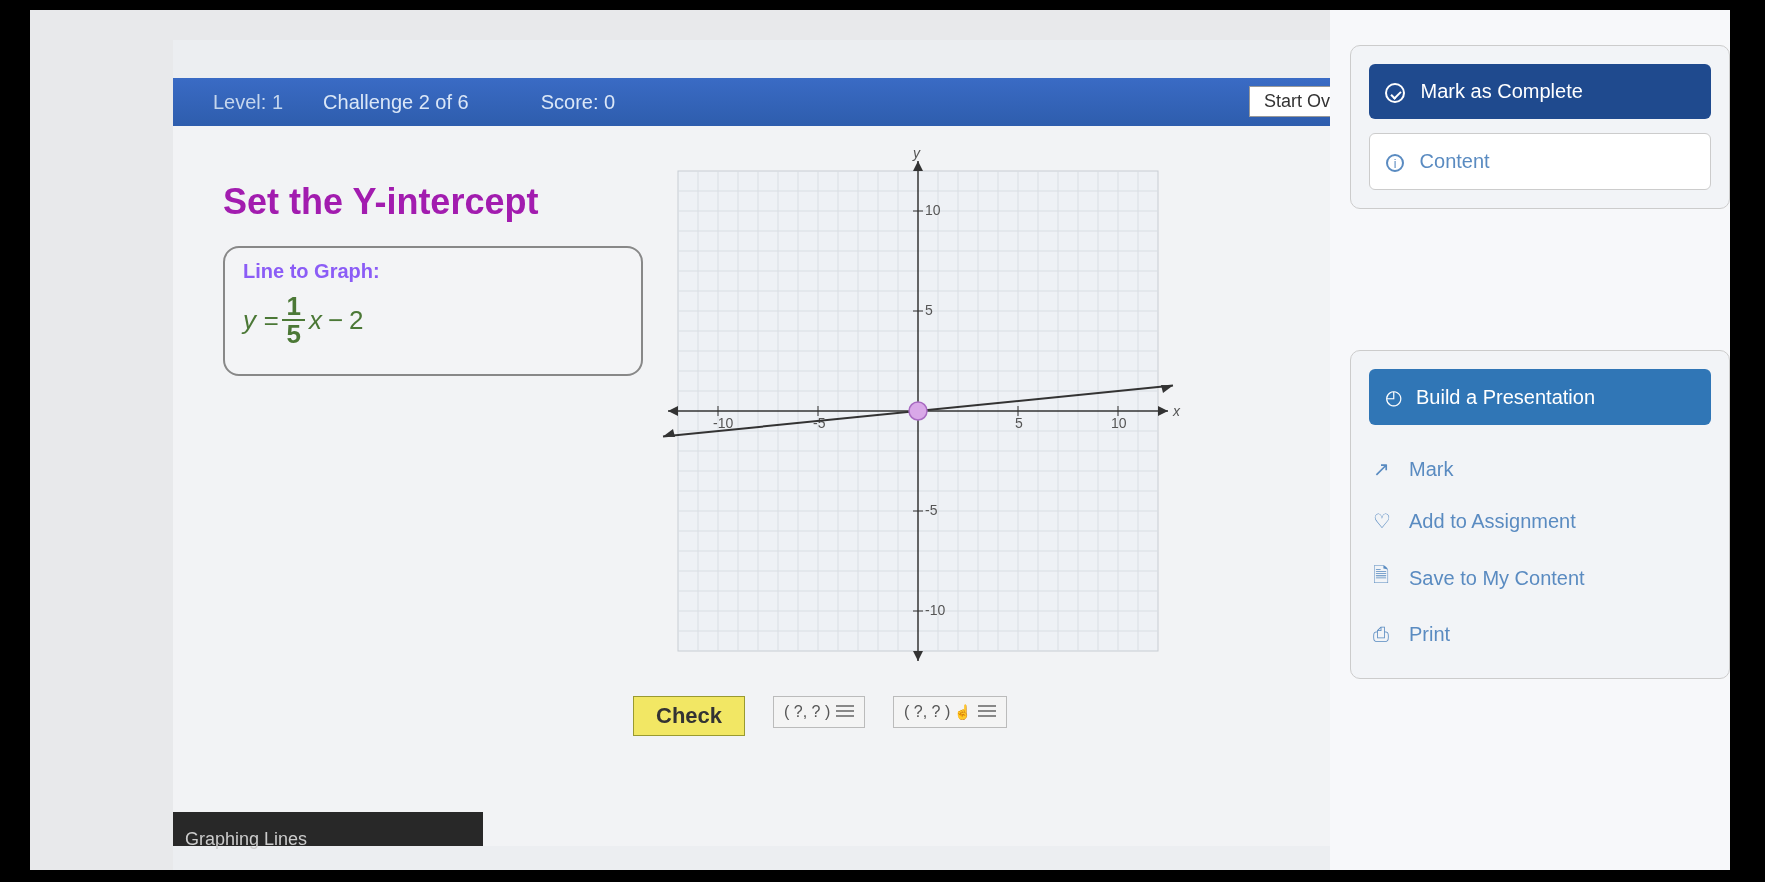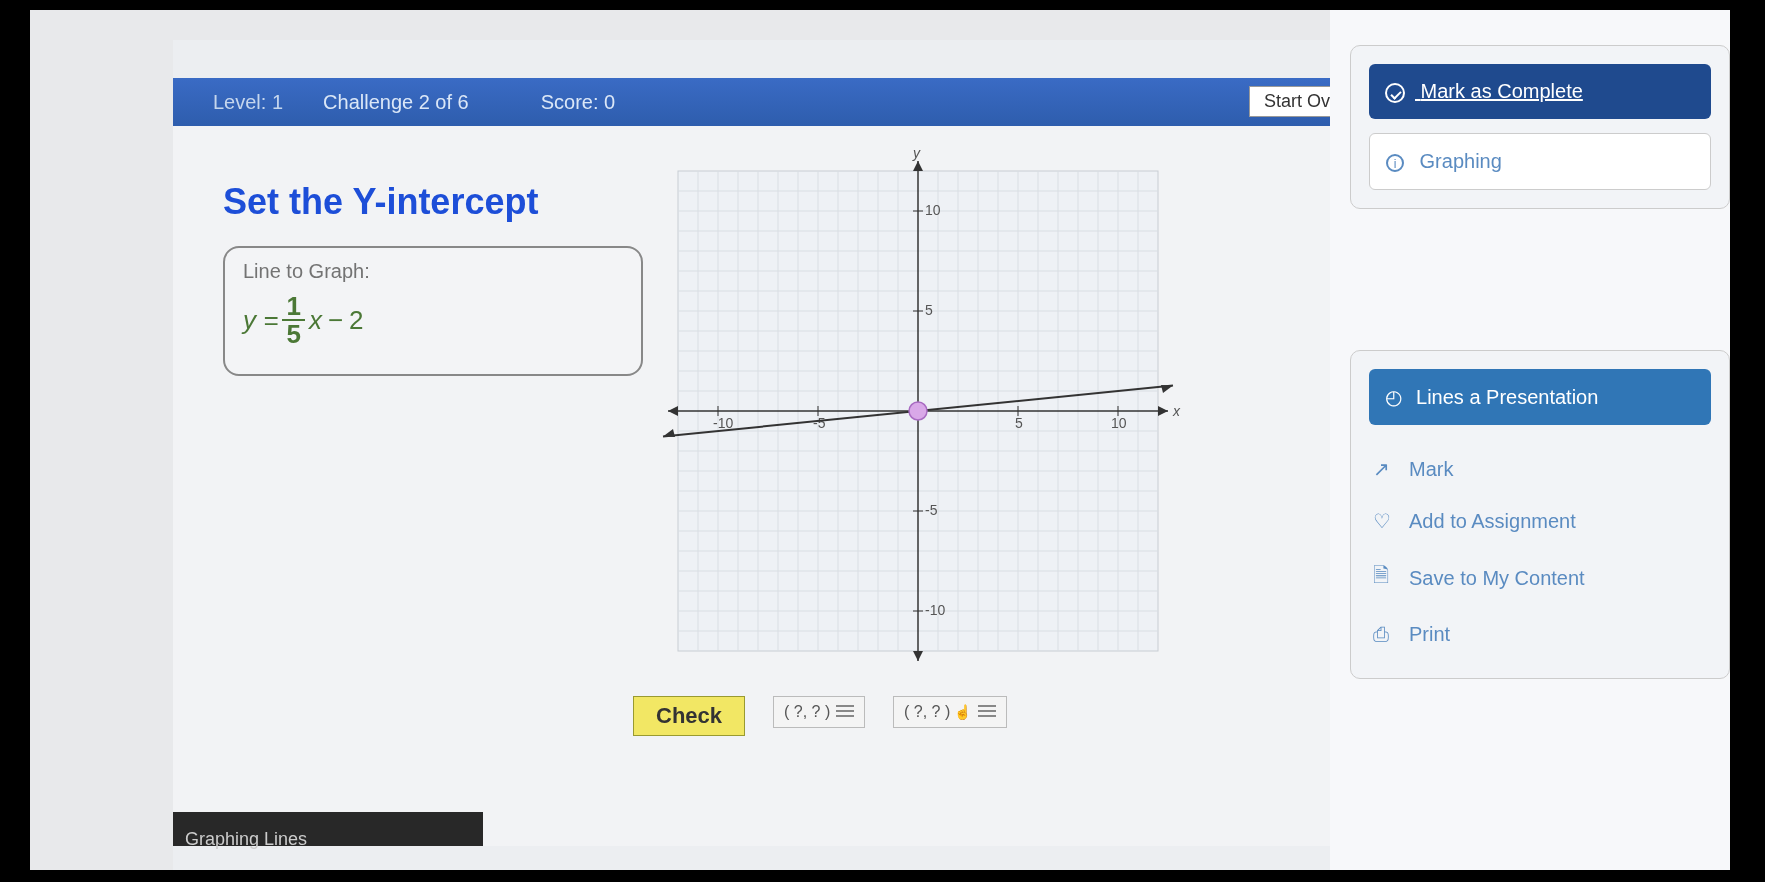--- a/index.html
+++ b/index.html
@@ -61,36 +61,37 @@
       width: 100%;
       height: 720px;
       background: #f2f3f5;
     }
     .title {
       position: absolute;
       left: 50px;
       top: 55px;
       font-size: 36px;
       font-weight: bold;
-      color: #1d4ed8;
+      color: #a21caf;
     }
     .equation-box {
       position: absolute;
       left: 50px;
       top: 120px;
       width: 420px;
       height: 130px;
       border: 2px solid #888;
       border-radius: 16px;
       background: #f3f4f6;
       padding: 12px 18px;
     }
     .equation-box .label {
-      color: #737373;
-      font-size: 20px;
+      color: #8b5cf6;
+      font-size: 20px;
+      font-weight: bold;
     }
     .equation {
       color: #4b7836;
       font-size: 26px;
       margin-top: 10px;
       display: flex;
       align-items: center;
     }
     .equation .frac {
       display: inline-flex;
@@ -192,21 +193,20 @@
       width: 100%;
       background: #1f4a8e;
       color: #fff;
       border: none;
       border-radius: 6px;
       font-size: 20px;
       padding: 16px;
       text-align: left;
       margin-bottom: 14px;
       cursor: pointer;
-      text-decoration: underline;
     }
     .mark-btn .check-icon {
       display: inline-block;
       width: 20px;
       height: 20px;
       border: 2px solid #fff;
       border-radius: 50%;
       margin-right: 10px;
       vertical-align: middle;
       position: relative;
@@ -416,28 +416,28 @@
   </div>
 
   <div class="sidebar">
     <div class="sidebar-box1">
       <button class="mark-btn">
         <span class="check-icon"></span>
         <span>Mark as Complete</span>
       </button>
       <button class="details-btn">
         <span class="info-icon">i</span>
-        <span>Graphing</span>
+        <span>Content</span>
       </button>
     </div>
 
     <div class="sidebar-box2">
       <button class="build-btn">
         <span style="margin-right:8px;">◴</span>
-        <span>Lines a Presentation</span>
+        <span>Build a Presentation</span>
       </button>
       <div class="link-row">
         <span class="icon">↗</span>
         <span>Mark</span>
       </div>
       <div class="link-row">
         <span class="icon">♡</span>
         <span>Add to Assignment</span>
       </div>
       <div class="link-row">

